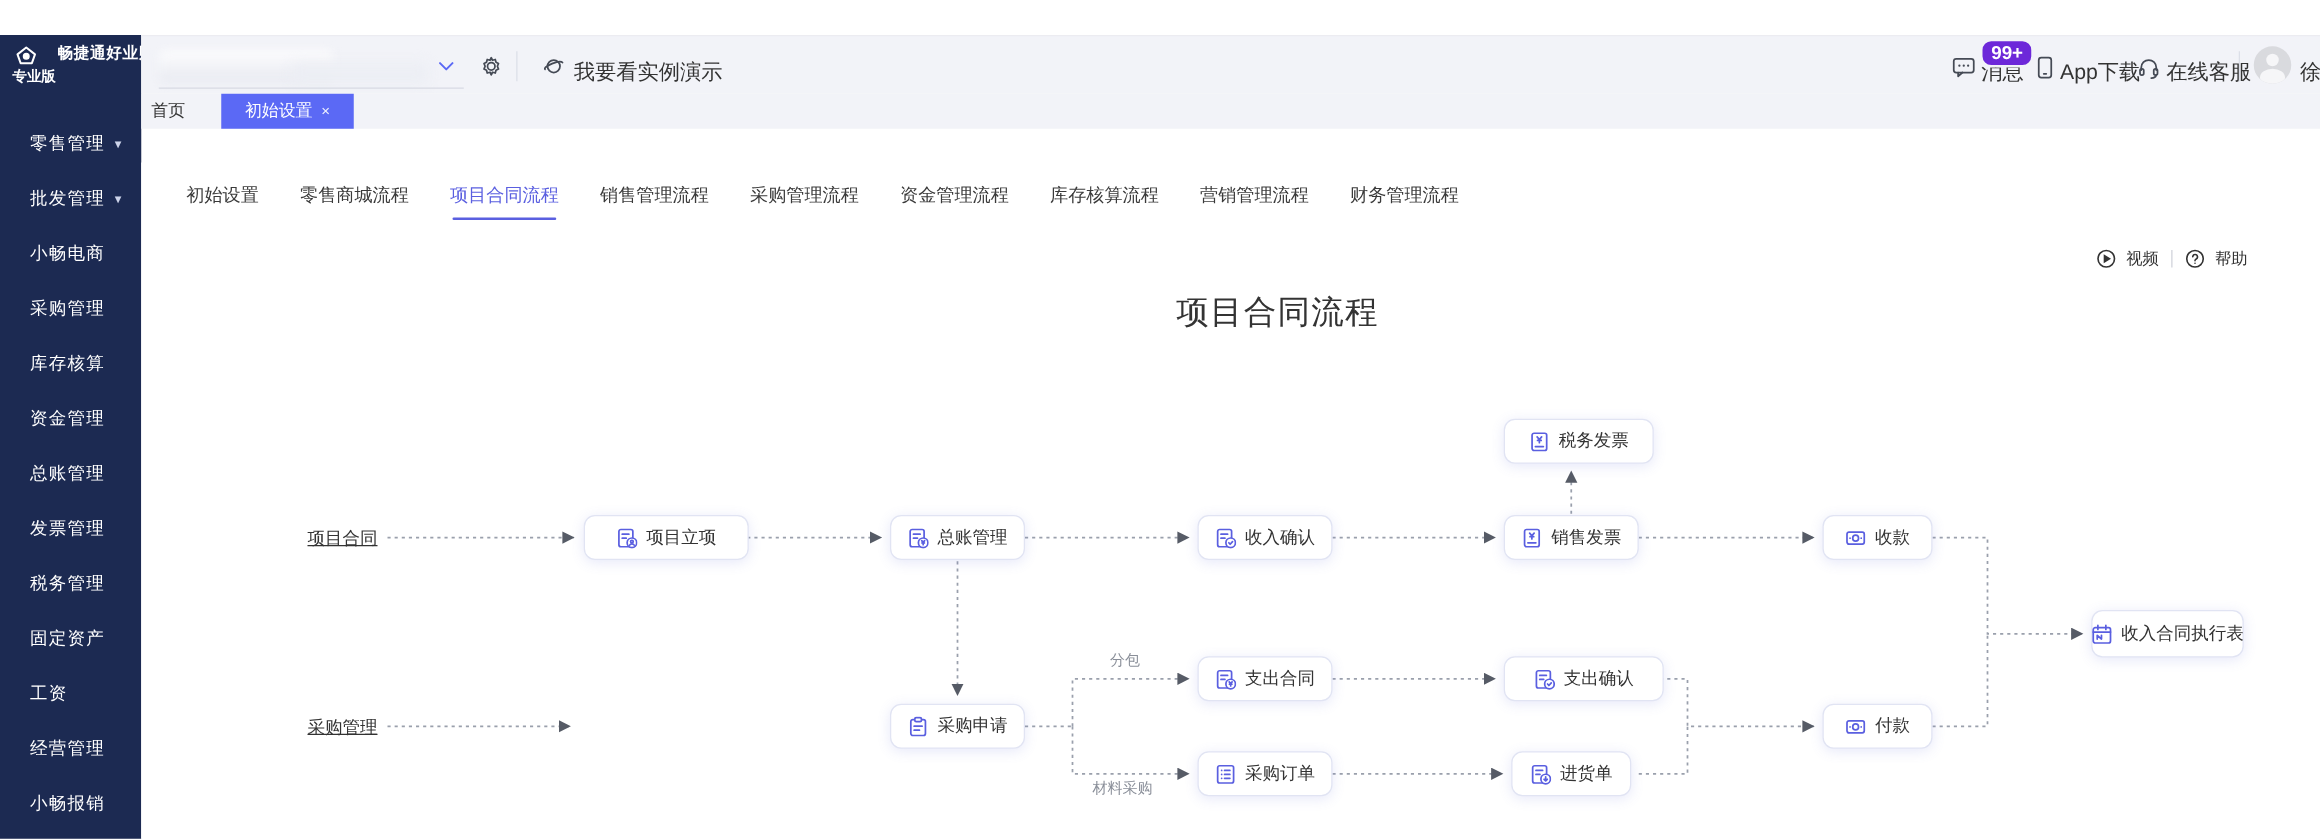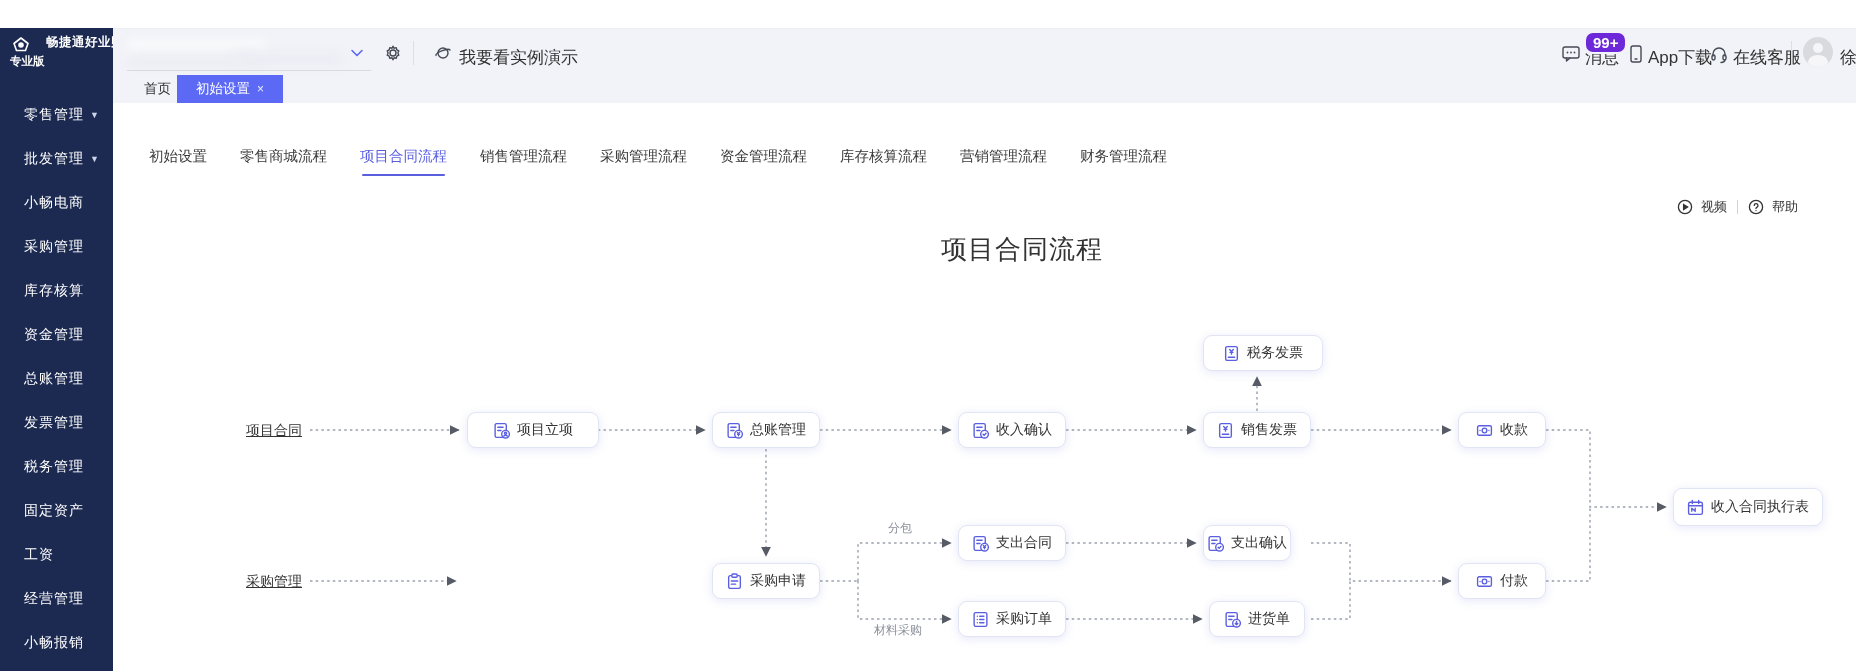--- a/index.html
+++ b/index.html
@@ -28,21 +28,21 @@
   .hicon { position:absolute; top:14px; width:20px; height:20px; color:#454a55; cursor:pointer; }
   .hdivider { position:absolute; top:12px; width:1px; height:24px; background:#dcdfe8; }
   .htext { position:absolute; top:17px; font-size:17px; color:#333; white-space:nowrap; cursor:pointer; }
   .badge { position:absolute; left:1471px; top:2px; background:#6d28d9; color:#fff; font-size:15px; font-weight:bold; padding:1px 7px; border-radius:9px; border:2px solid #f2f3f8; }
   .avatar { position:absolute; left:1690px; top:8px; width:30px; height:30px; border-radius:50%; background:#d9dade; overflow:hidden; cursor:pointer; }
   .avatar:before { content:""; position:absolute; left:10px; top:6px; width:10px; height:10px; border-radius:50%; background:#f6f6f8; }
   .avatar:after { content:""; position:absolute; left:5px; top:18px; width:20px; height:14px; border-radius:50%; background:#f6f6f8; }
 
   
   .tabstrip { position:absolute; left:113px; top:75px; width:1743px; height:28px; background:#f2f3f8; }
-  .tab-home { position:absolute; left:8px; top:0; width:50px; height:28px; line-height:28px; text-align:right; font-size:13.5px; color:#333; cursor:pointer; }
+  .tab-home { position:absolute; left:8px; top:0; width:50px; height:28px; line-height:28px; text-align:left; font-size:13.5px; color:#333; cursor:pointer; }
   .tab-active { position:absolute; left:64px; top:0; width:106px; height:28px; background:#5b69f5; color:#fff; font-size:13.5px; display:flex; align-items:center; justify-content:center; gap:7px; cursor:pointer; }
   .tab-close { font-size:12px; opacity:.9; cursor:pointer; }
 
   
   .card { position:absolute; left:113px; top:130px; width:1743px; height:541px; background:#fff; }
   .subtabs { position:absolute; left:36px; top:17px; display:flex; gap:33px; }
   .subtab { position:relative; font-size:14.5px; color:#3a3a3a; padding-bottom:10px; cursor:pointer; white-space:nowrap; }
   .subtab.active { color:#5a5fe0; }
   .subtab.active:after { content:""; position:absolute; left:2px; right:2px; bottom:0; height:2.5px; border-radius:2px; background:#5a5fe0; }
   .tools { position:absolute; right:58px; top:20px; display:flex; align-items:center; gap:8px; font-size:13px; color:#333;margin-top:48px; }
@@ -340,39 +340,39 @@
         <use href="#sym-money"></use>
       </svg>
     <span class="nlabel">收款</span>
   </div>
   <div class="node" style="left:1090px;top:205px;width:120px">
     <svg class="nico" viewBox="0 0 16 16">
         <use href="#sym-invoice"></use>
       </svg>
     <span class="nlabel">税务发票</span>
   </div>
-  <div class="node" style="left:1560px;top:358px;width:150px;height:38px">
+  <div class="node" style="left:1560px;top:358px;width:122px;height:38px">
     <svg class="nico" viewBox="0 0 16 16">
         <use href="#sym-calendar"></use>
       </svg>
     <span class="nlabel">收入合同执行表</span>
   </div>
   <div class="node" style="left:599px;top:433px;width:108px">
     <svg class="nico" viewBox="0 0 16 16">
         <use href="#sym-clipboard"></use>
       </svg>
     <span class="nlabel">采购申请</span>
   </div>
   <div class="node" style="left:845px;top:395px;width:108px">
     <svg class="nico" viewBox="0 0 16 16">
         <use href="#sym-doc-yuan"></use>
       </svg>
     <span class="nlabel">支出合同</span>
   </div>
-  <div class="node" style="left:1090px;top:395px;width:88px">
+  <div class="node" style="left:1090px;top:395px;width:128px">
     <svg class="nico" viewBox="0 0 16 16">
         <use href="#sym-doc-check"></use>
       </svg>
     <span class="nlabel">支出确认</span>
   </div>
   <div class="node" style="left:845px;top:471px;width:108px">
     <svg class="nico" viewBox="0 0 16 16">
         <use href="#sym-doc-list"></use>
       </svg>
     <span class="nlabel">采购订单</span>

